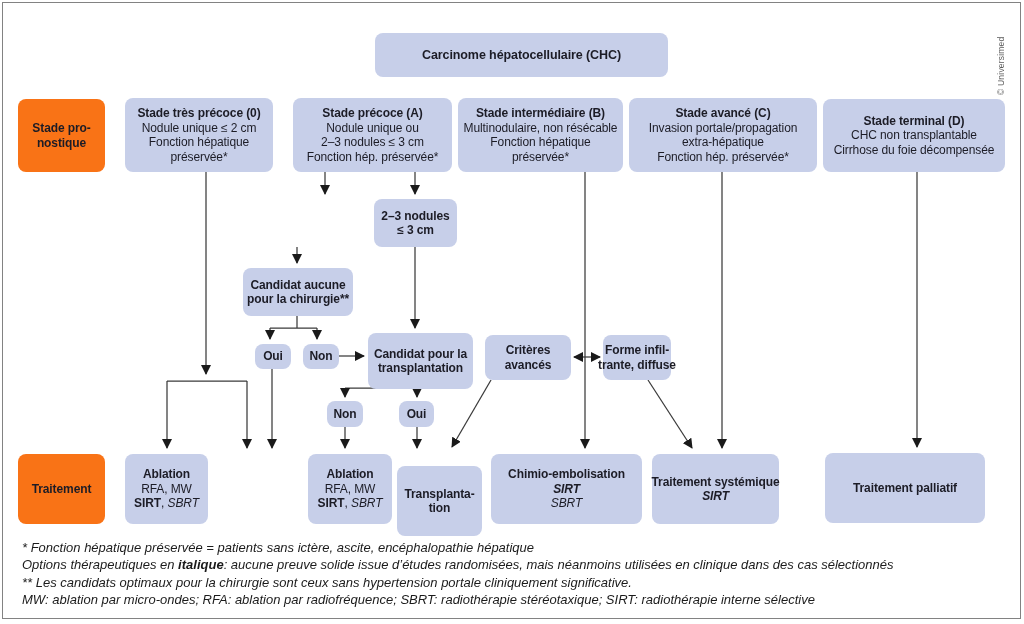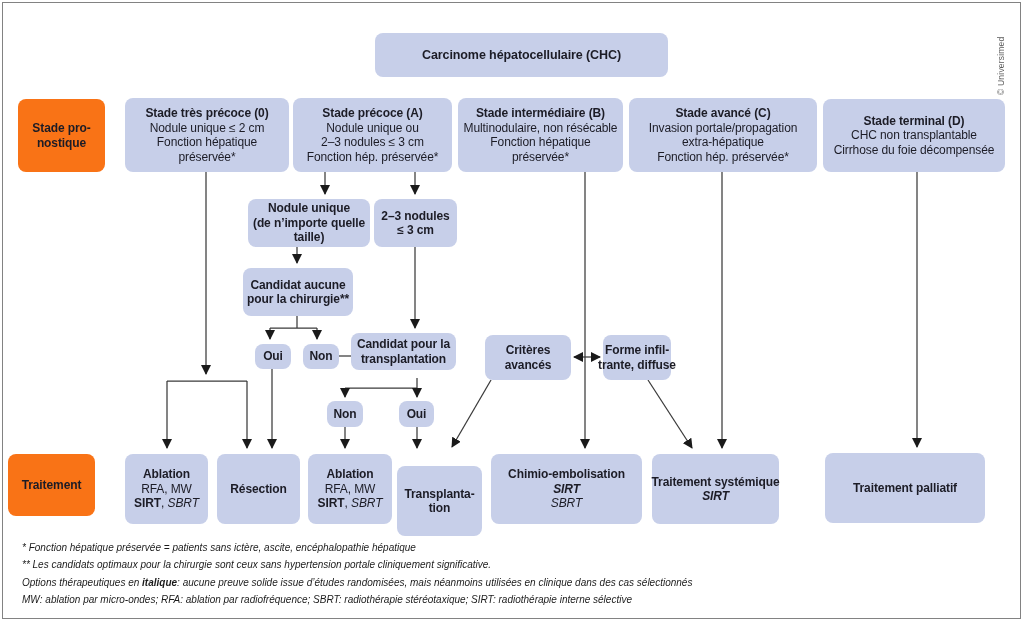--- a/index.html
+++ b/index.html
@@ -8,21 +8,21 @@
   .frame{position:absolute;left:2px;top:2px;width:1017px;height:615px;border:1px solid #828282;}
   svg.wires{position:absolute;left:0;top:0;width:1024px;height:624px;pointer-events:none;}
   .node{position:absolute;background:#c7cfe9;border-radius:8px;
         display:flex;flex-direction:column;align-items:center;justify-content:center;
         text-align:center;font-size:12px;line-height:14.5px;color:#1c1c26;letter-spacing:-0.1px;}
   .node.gray{background:#f97316;}
   .ln{white-space:nowrap;}
   .b{font-weight:bold;}
   .i{font-style:italic;}
   .notes{position:absolute;left:22px;top:539px;width:980px;font-style:italic;
-         font-size:10px;line-height:17.4px;color:#1b1b1b;}
+         font-size:13px;line-height:17.4px;color:#1b1b1b;}
   .copyright{position:absolute;left:966px;top:53px;width:72px;height:12px;
              transform:rotate(-90deg);font-size:8.5px;color:#5a5a5a;letter-spacing:0.2px;
              white-space:nowrap;}
 </style>
 </head>
 <body>
 
 <div id="stage">
 
   <div class="frame"></div>
@@ -66,25 +66,25 @@
   </svg>
 
   <div class="node" style="left:375px;top:33px;width:293px;height:44px;font-size:12.5px">
       <div class="ln"><span class="b">Carcinome hépatocellulaire (CHC)</span></div>
     </div>
 
   <div class="node gray" style="left:18px;top:99px;width:87px;height:73px">
       <div class="ln"><span class="b">Stade pro-</span></div>
       <div class="ln"><span class="b">nostique</span></div>
     </div>
-  <div class="node gray" style="left:8px;top:454px;width:87px;height:62px">
+  <div class="node gray" style="left:18px;top:454px;width:87px;height:70px">
       <div class="ln"><span class="b">Traitement</span></div>
     </div>
 
-  <div class="node" style="left:125px;top:98px;width:164px;height:74px">
+  <div class="node" style="left:125px;top:98px;width:148px;height:74px">
       <div class="ln"><span class="b">Stade très précoce (0)</span></div>
       <div class="ln"><span>Nodule unique ≤ 2 cm</span></div>
       <div class="ln"><span>Fonction hépatique</span></div>
       <div class="ln"><span>préservée*</span></div>
     </div>
   <div class="node" style="left:293px;top:98px;width:159px;height:74px">
       <div class="ln"><span class="b">Stade précoce (A)</span></div>
       <div class="ln"><span>Nodule unique ou</span></div>
       <div class="ln"><span>2–3 nodules ≤ 3 cm</span></div>
       <div class="ln"><span>Fonction hép. préservée*</span></div>
@@ -100,40 +100,35 @@
       <div class="ln"><span>Invasion portale/propagation</span></div>
       <div class="ln"><span>extra-hépatique</span></div>
       <div class="ln"><span>Fonction hép. préservée*</span></div>
     </div>
   <div class="node" style="left:823px;top:99px;width:182px;height:73px">
       <div class="ln"><span class="b">Stade terminal (D)</span></div>
       <div class="ln"><span>CHC non transplantable</span></div>
       <div class="ln"><span>Cirrhose du foie décompensée</span></div>
     </div>
 
-  <div class="node" style="left:248px;top:199px;width:122px;height:48px">
-      <div class="ln"><span class="b">Nodule unique</span></div>
-      <div class="ln"><span class="b">(de n’importe quelle</span></div>
-      <div class="ln"><span class="b">taille)</span></div>
-    </div>
   <div class="node" style="left:374px;top:199px;width:83px;height:48px">
       <div class="ln"><span class="b">2–3 nodules</span></div>
       <div class="ln"><span class="b">≤ 3 cm</span></div>
     </div>
   <div class="node" style="left:243px;top:268px;width:110px;height:48px">
       <div class="ln"><span class="b">Candidat aucune</span></div>
       <div class="ln"><span class="b">pour la chirurgie**</span></div>
     </div>
   <div class="node" style="left:255px;top:344px;width:36px;height:25px">
       <div class="ln"><span class="b">Oui</span></div>
     </div>
   <div class="node" style="left:303px;top:344px;width:36px;height:25px">
       <div class="ln"><span class="b">Non</span></div>
     </div>
-  <div class="node" style="left:351px;top:333px;width:105px;height:37px">
+  <div class="node" style="left:368px;top:333px;width:105px;height:56px">
       <div class="ln"><span class="b">Candidat pour la</span></div>
       <div class="ln"><span class="b">transplantation</span></div>
     </div>
   <div class="node" style="left:485px;top:335px;width:86px;height:45px">
       <div class="ln"><span class="b">Critères</span></div>
       <div class="ln"><span class="b">avancés</span></div>
     </div>
   <div class="node" style="left:603px;top:335px;width:68px;height:45px">
       <div class="ln"><span class="b">Forme infil-</span></div>
       <div class="ln"><span class="b">trante, diffuse</span></div>
@@ -142,23 +137,20 @@
       <div class="ln"><span class="b">Non</span></div>
     </div>
   <div class="node" style="left:399px;top:401px;width:35px;height:26px">
       <div class="ln"><span class="b">Oui</span></div>
     </div>
 
   <div class="node" style="left:125px;top:454px;width:83px;height:70px">
       <div class="ln"><span class="b">Ablation</span></div>
       <div class="ln"><span>RFA, MW</span></div>
       <div class="ln"><span class="b">SIRT</span><span>, </span><span class="i">SBRT</span></div>
-    </div>
-  <div class="node" style="left:217px;top:454px;width:83px;height:70px">
-      <div class="ln"><span class="b">Résection</span></div>
     </div>
   <div class="node" style="left:308px;top:454px;width:84px;height:70px">
       <div class="ln"><span class="b">Ablation</span></div>
       <div class="ln"><span>RFA, MW</span></div>
       <div class="ln"><span class="b">SIRT</span><span>, </span><span class="i">SBRT</span></div>
     </div>
   <div class="node" style="left:397px;top:466px;width:85px;height:70px">
       <div class="ln"><span class="b">Transplanta-</span></div>
       <div class="ln"><span class="b">tion</span></div>
     </div>
@@ -170,20 +162,20 @@
   <div class="node" style="left:652px;top:454px;width:127px;height:70px">
       <div class="ln"><span class="b">Traitement systémique</span></div>
       <div class="ln"><span class="b i">SIRT</span></div>
     </div>
   <div class="node" style="left:825px;top:453px;width:160px;height:70px">
       <div class="ln"><span class="b">Traitement palliatif</span></div>
     </div>
 
   <div class="notes">
       <div class="ln"><span>* Fonction hépatique préservée = patients sans ictère, ascite, encéphalopathie hépatique</span></div>
+      <div class="ln"><span>Options thérapeutiques en </span><span class="b">italique</span><span>: aucune preuve solide issue d’études randomisées, mais néanmoins utilisées en clinique dans des cas sélectionnés</span></div>
       <div class="ln"><span>** Les candidats optimaux pour la chirurgie sont ceux sans hypertension portale cliniquement significative.</span></div>
-      <div class="ln"><span>Options thérapeutiques en </span><span class="b">italique</span><span>: aucune preuve solide issue d’études randomisées, mais néanmoins utilisées en clinique dans des cas sélectionnés</span></div>
       <div class="ln"><span>MW: ablation par micro-ondes; RFA: ablation par radiofréquence; SBRT: radiothérapie stéréotaxique; SIRT: radiothérapie interne sélective</span></div>
     </div>
 
   <div class="copyright">© Universimed</div>
 
 </div>
 
 </body></html>

